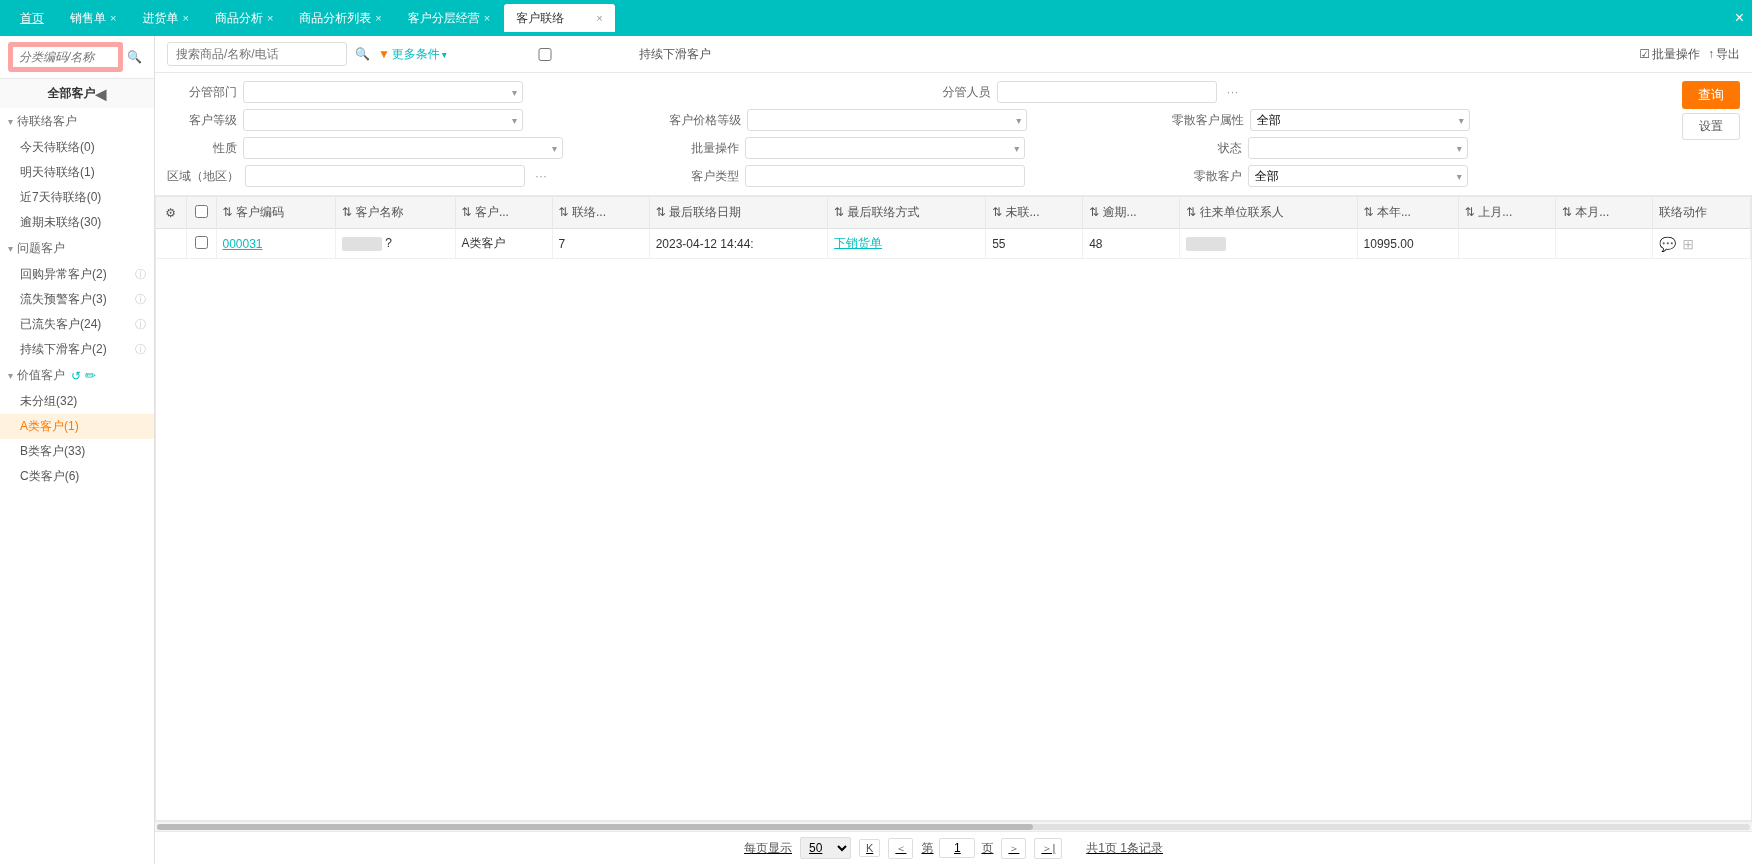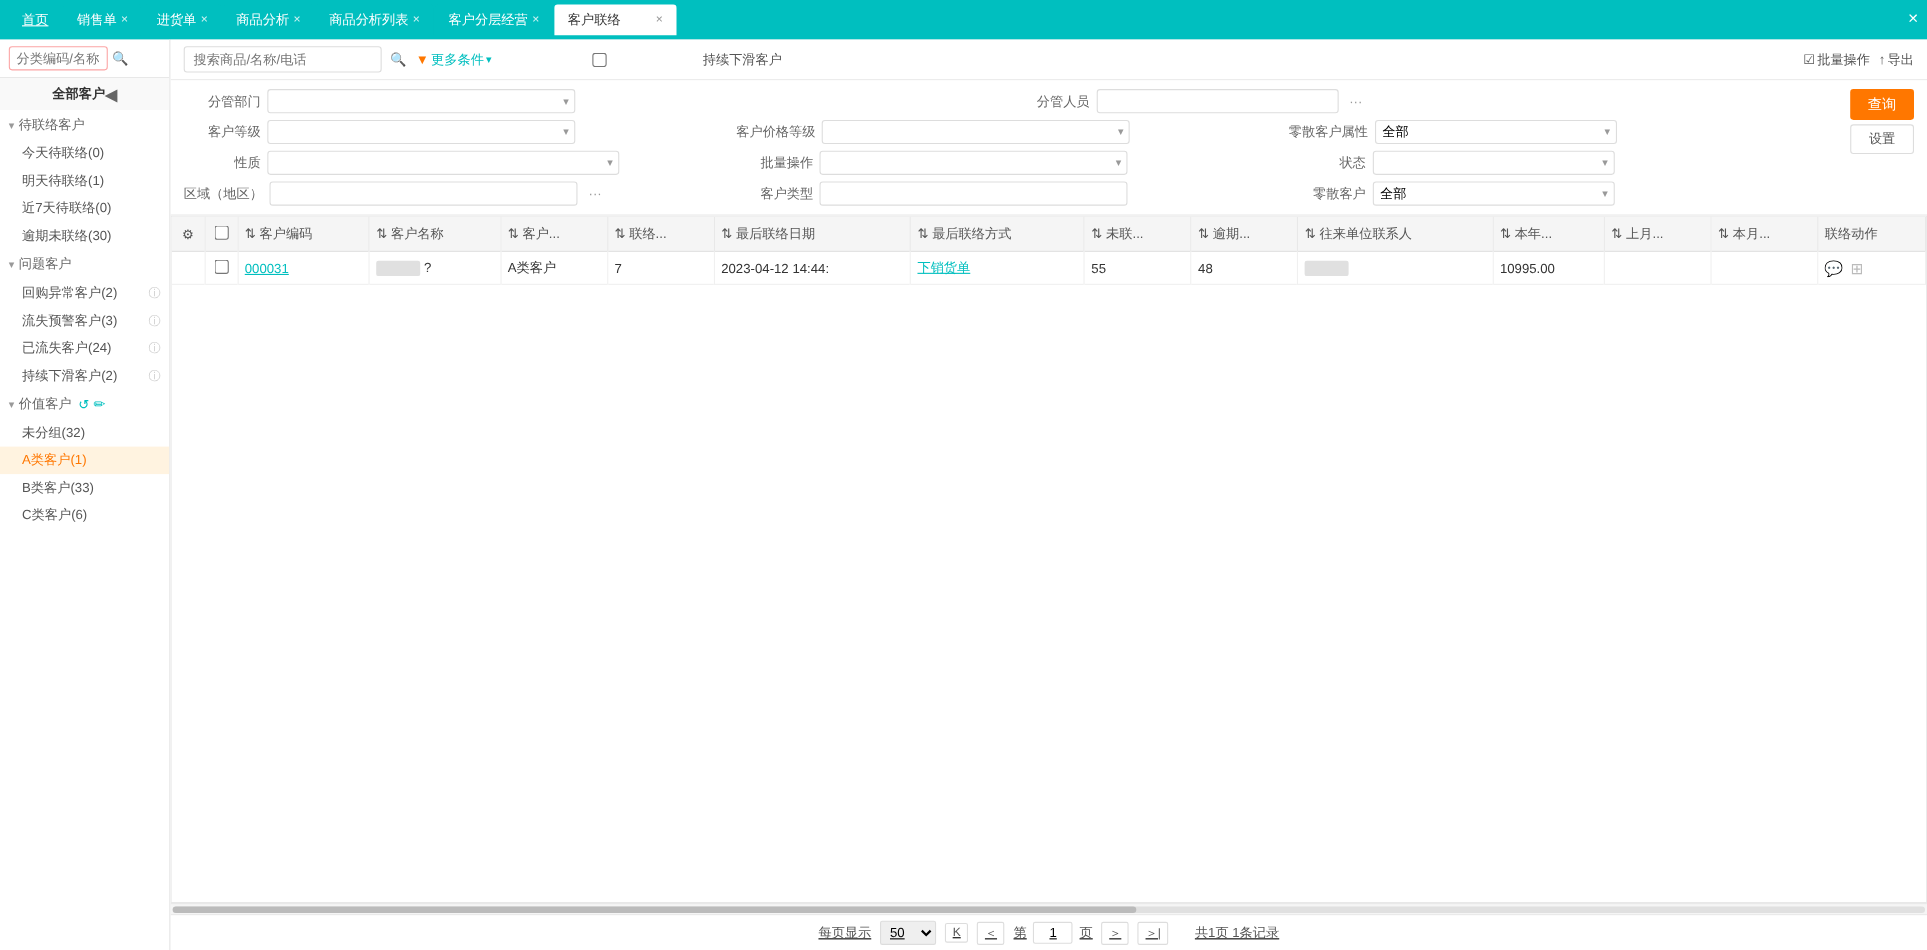--- a/index.html
+++ b/index.html
@@ -67,26 +67,27 @@
       flex-direction: column;
       overflow-y: auto;
     }
     .sidebar-search {
       padding: 6px 8px;
       display: flex;
       align-items: center;
       border-bottom: 1px solid #e8e8e8;
     }
     .sidebar-search input {
-      border: 1px solid #fca5a5;
+      border: 5px solid #fca5a5;
       border-radius: 3px;
       padding: 3px 6px;
-      width: 90px;
+      width: 115px;
       font-size: 12px;
       outline: none;
+      font-style: italic;
     }
     .sidebar-search .search-icon {
       color: #00bfbf;
       margin-left: 4px;
       cursor: pointer;
     }
     .sidebar-section-header {
       padding: 6px 8px;
       font-weight: bold;
       color: #333;

